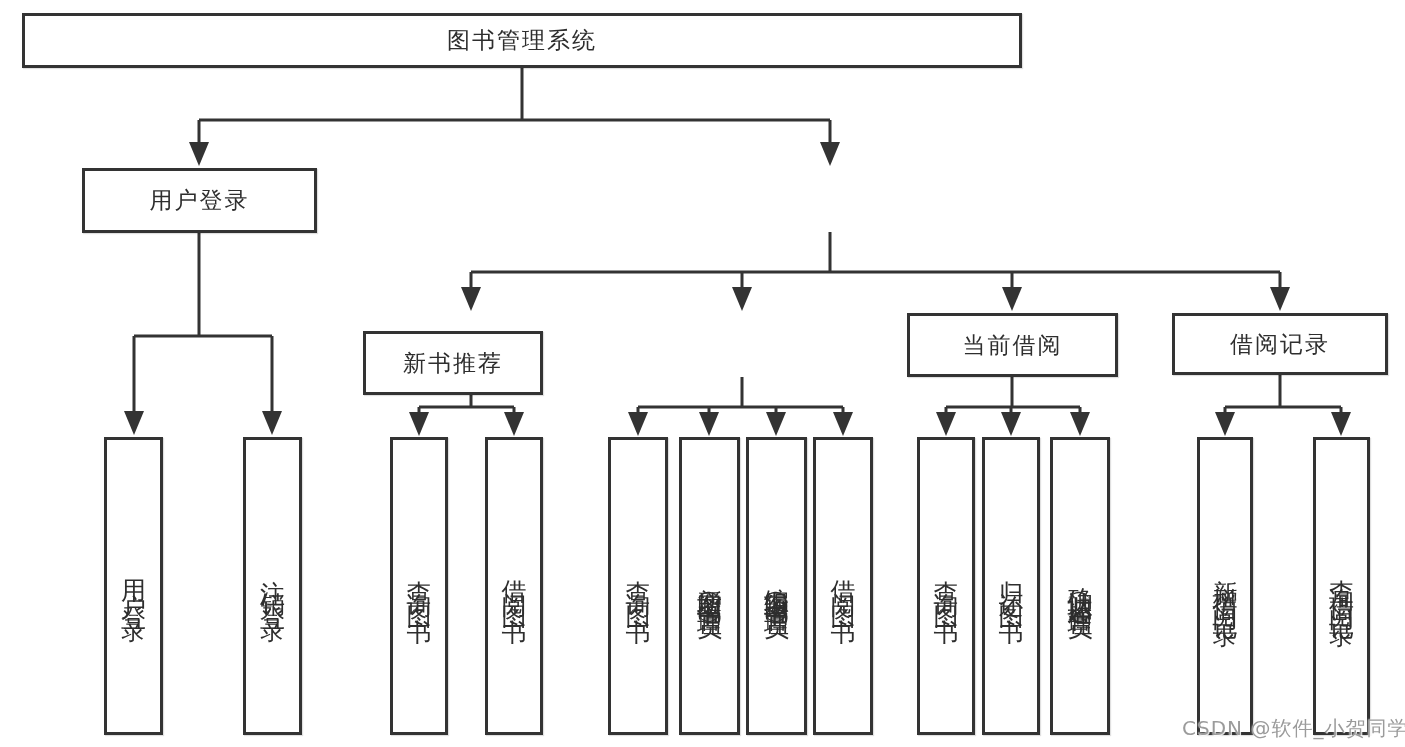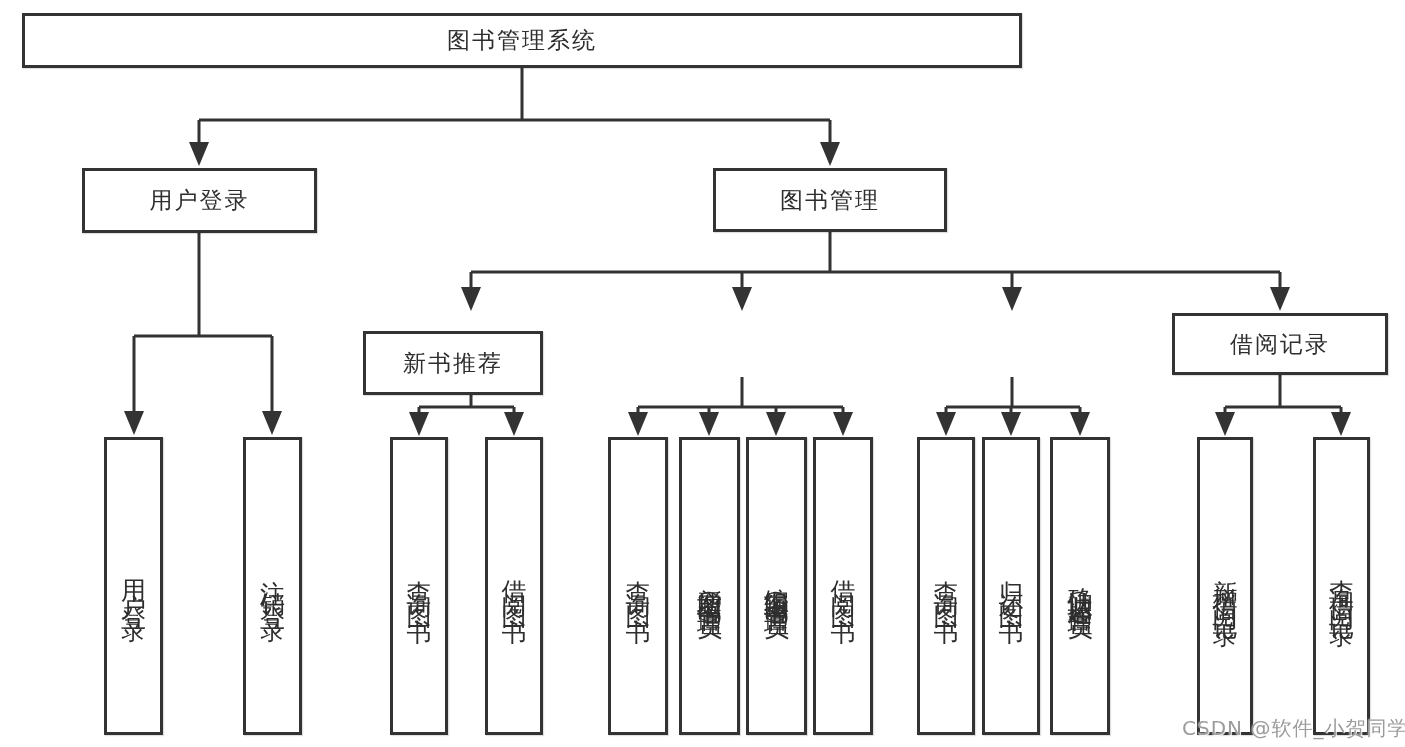--- a/index.html
+++ b/index.html
@@ -98,26 +98,26 @@
     </g>
   </svg>
 
   <div class="node h-node" style="left:22px; top:13px; width:1000px; height:55px;">
     <span>图书管理系统</span>
   </div>
 
   <div class="node h-node" style="left:82px; top:168px; width:235px; height:65px;">
     <span>用户登录</span>
   </div>
-  <div class="node h-node" style="left:713px; top:168px; width:234px; height:64px;">
-    <span>图书管理</span>
-  </div>
 
   <div class="node h-node" style="left:363px; top:331px; width:180px; height:64px;">
     <span>新书推荐</span>
+  </div>
+  <div class="node h-node" style="left:907px; top:313px; width:211px; height:64px;">
+    <span>当前借阅</span>
   </div>
   <div class="node h-node" style="left:1172px; top:313px; width:216px; height:62px;">
     <span>借阅记录</span>
   </div>
 
   <div class="node v-node v-short" style="left:104px; top:437px; width:59px; height:298px;">
     <span>用户登录</span>
   </div>
   <div class="node v-node v-short" style="left:243px; top:437px; width:59px; height:298px;">
     <span>注销登录</span>

